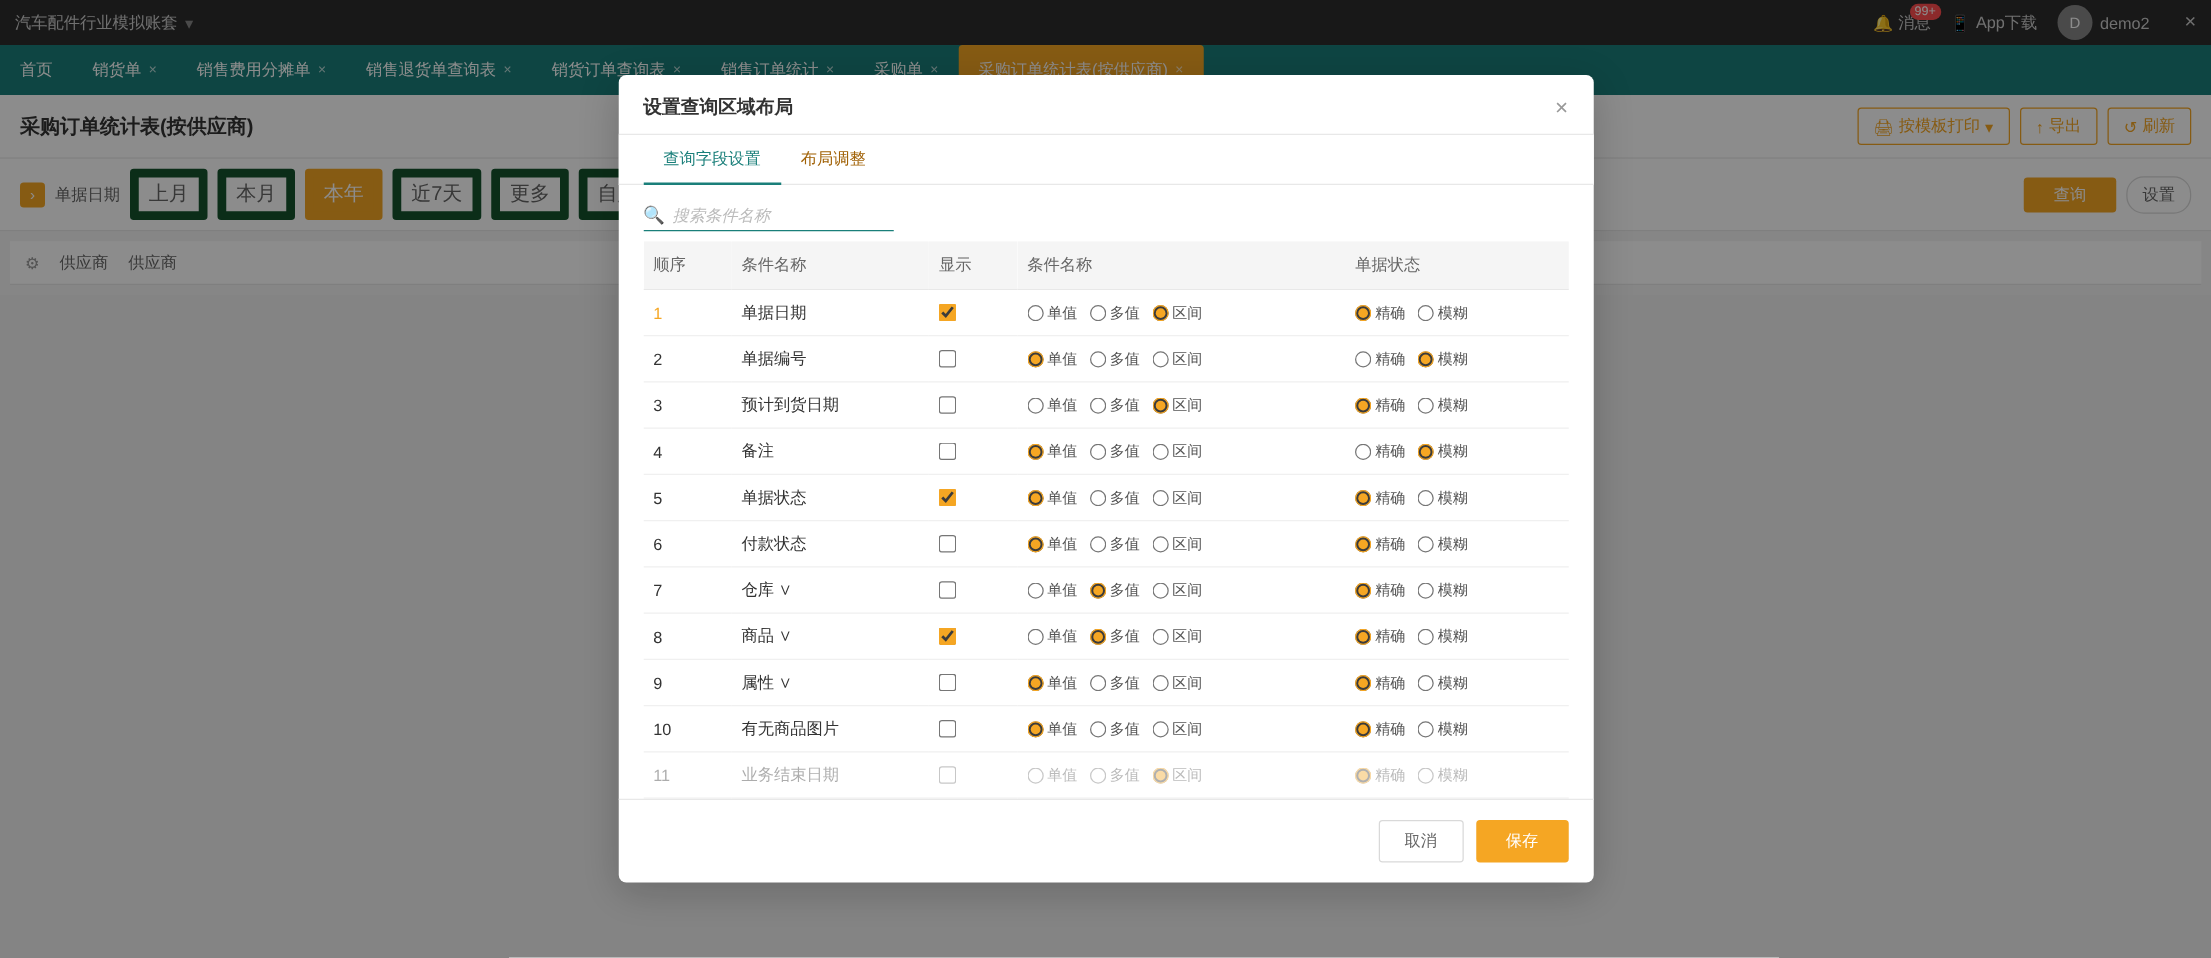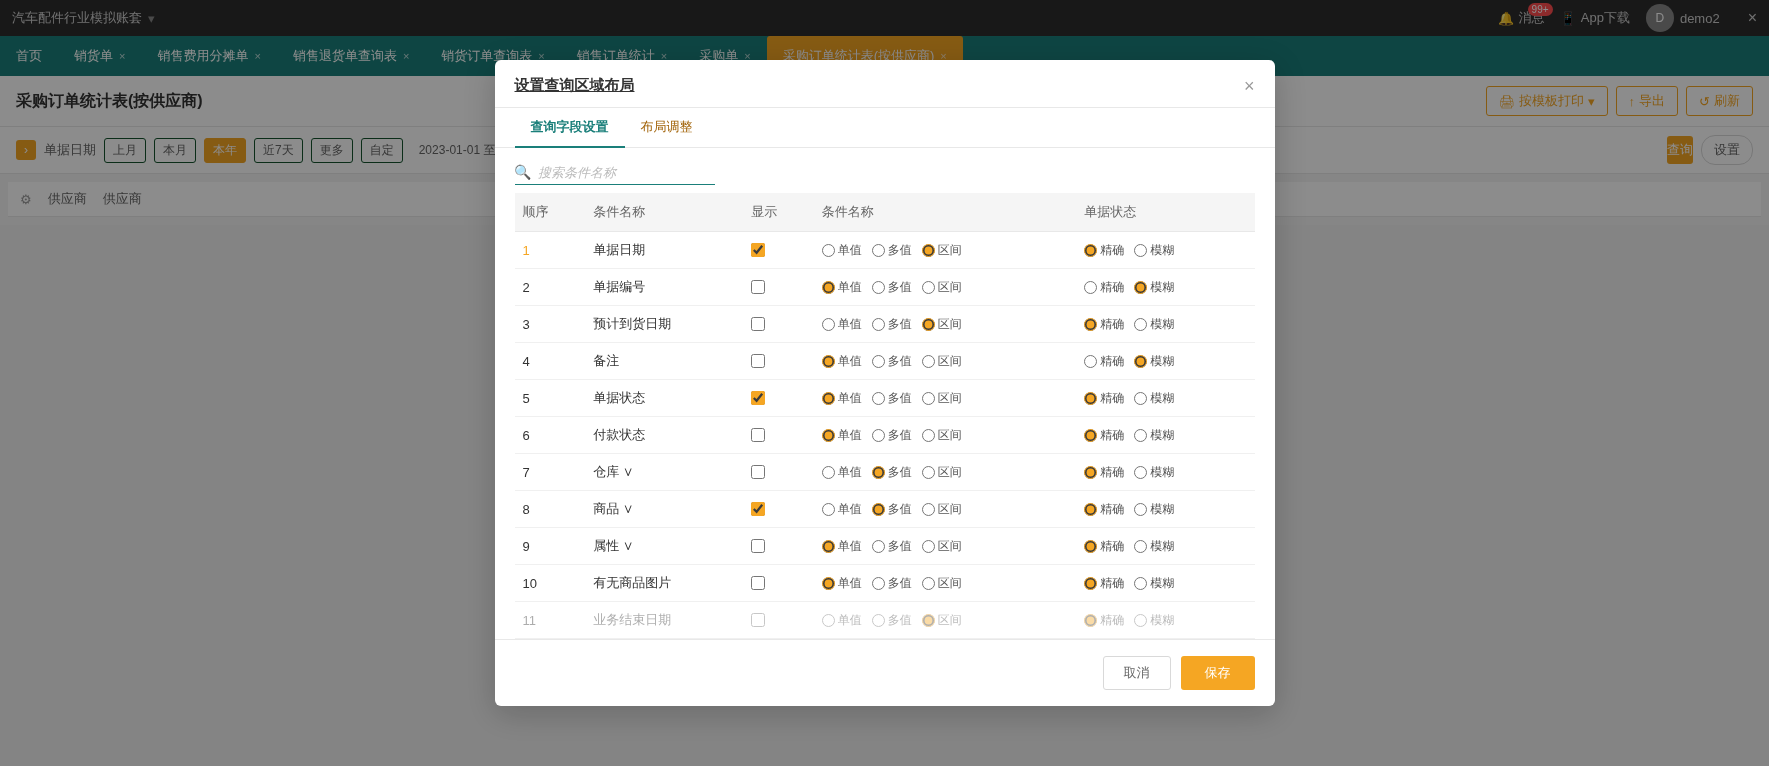--- a/index.html
+++ b/index.html
@@ -28,45 +28,45 @@
     .page-title { font-size: 16px; font-weight: bold; color: #333; }
     .page-actions { display: flex; align-items: center; gap: 8px; }
     .btn-print { border: 1px solid #f5a623; color: #f5a623; background: white; padding: 5px 12px; border-radius: 3px; cursor: pointer; font-size: 13px; display: flex; align-items: center; gap: 4px; }
     .btn-export { border: 1px solid #f5a623; color: #f5a623; background: white; padding: 5px 12px; border-radius: 3px; cursor: pointer; font-size: 13px; display: flex; align-items: center; gap: 4px; }
     .btn-refresh { border: 1px solid #f5a623; color: #f5a623; background: white; padding: 5px 12px; border-radius: 3px; cursor: pointer; font-size: 13px; display: flex; align-items: center; gap: 4px; }
 
     
     .filter-bar { background: white; padding: 8px 16px; display: flex; align-items: center; gap: 8px; border-bottom: 1px solid #e8e8e8; }
     .collapse-btn { background: #f5a623; color: white; border: none; width: 20px; height: 20px; border-radius: 3px; cursor: pointer; font-size: 12px; display: flex; align-items: center; justify-content: center; }
     .filter-label { color: #666; font-size: 13px; }
-    .date-btn { padding: 3px 8px; border: 1px solid #14532d; border-radius: 3px; cursor: pointer; font-size: 12px; color: #666; background: white; }
+    .date-btn { padding: 3px 8px; border: 7px solid #14532d; border-radius: 3px; cursor: pointer; font-size: 16px; color: #666; background: white; }
     .date-btn.active { background: #f5a623; color: white; border-color: #f5a623; }
     .date-range { color: #666; font-size: 12px; margin-left: 8px; }
-    .query-btn { background: #f5a623; color: white; border: none; padding: 5px 0; border-radius: 3px; cursor: pointer; font-size: 13px; margin-left: auto; }
+    .query-btn { background: #f5a623; color: white; border: none; padding: 5px 24px; border-radius: 3px; cursor: pointer; font-size: 13px; margin-left: auto; }
     .settings-btn { border: 1px solid #d9d9d9; background: white; padding: 5px 12px; border-radius: 14px; cursor: pointer; font-size: 13px; color: #666; }
 
     
     .table-area { background: #f5f5f5; padding: 8px; }
     .table-header { background: white; display: flex; align-items: center; padding: 8px 12px; border-bottom: 1px solid #e8e8e8; gap: 16px; }
     .gear-icon { color: #999; cursor: pointer; }
     .col-header { color: #666; font-size: 13px; font-weight: 500; }
 
     
     .overlay { position: fixed; top: 0; left: 0; width: 1769px; height: 766px; background: rgba(0,0,0,0.45); z-index: 100; display: flex; align-items: center; justify-content: center; }
 
     
     .modal { background: white; border-radius: 6px; width: 780px; max-height: 680px; box-shadow: 0 8px 32px rgba(0,0,0,0.2); display: flex; flex-direction: column; }
     .modal-header { padding: 16px 20px 12px; border-bottom: 1px solid #e8e8e8; display: flex; align-items: center; justify-content: space-between; }
-    .modal-title { font-size: 15px; font-weight: 600; color: #333; text-decoration: underline; }
+    .modal-title { font-size: 15px; font-weight: 600; color: #333; }
     .modal-close { cursor: pointer; color: #999; font-size: 18px; line-height: 1; }
 
     
     .modal-tabs { display: flex; border-bottom: 1px solid #e8e8e8; padding: 0 20px; background: white; }
     .modal-tab { padding: 10px 16px; font-size: 13px; color: #a16207; cursor: pointer; border-bottom: 2px solid transparent; margin-bottom: -1px; }
-    .modal-tab.active { color: #1a7f7a; border-bottom-color: #1a7f7a; font-weight: 700; }
+    .modal-tab.active { color: #1a7f7a; border-bottom-color: #1a7f7a; font-weight: 400; }
 
     
     .modal-search { padding: 12px 20px 8px; display: flex; align-items: center; }
     .search-input-wrap { display: flex; align-items: center; border-bottom: 1px solid #1a7f7a; padding: 4px 0; gap: 6px; width: 200px; }
     .search-icon { color: #1a7f7a; font-size: 14px; }
     .search-input { border: none; outline: none; font-size: 13px; color: #333; width: 160px; font-style: italic; }
     .search-input::placeholder { color: #bbb; }
 
     
     .modal-table-wrap { flex: 1; overflow-y: auto; padding: 0 20px; }

